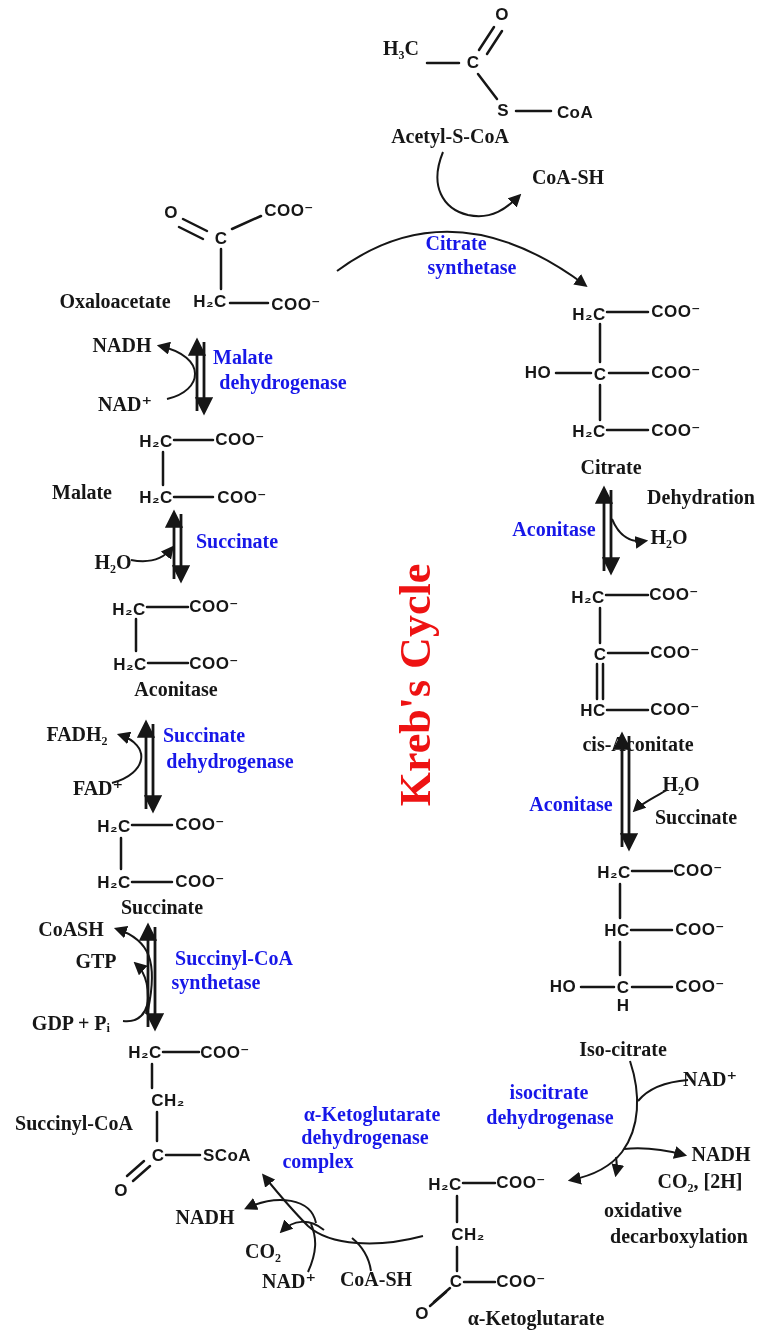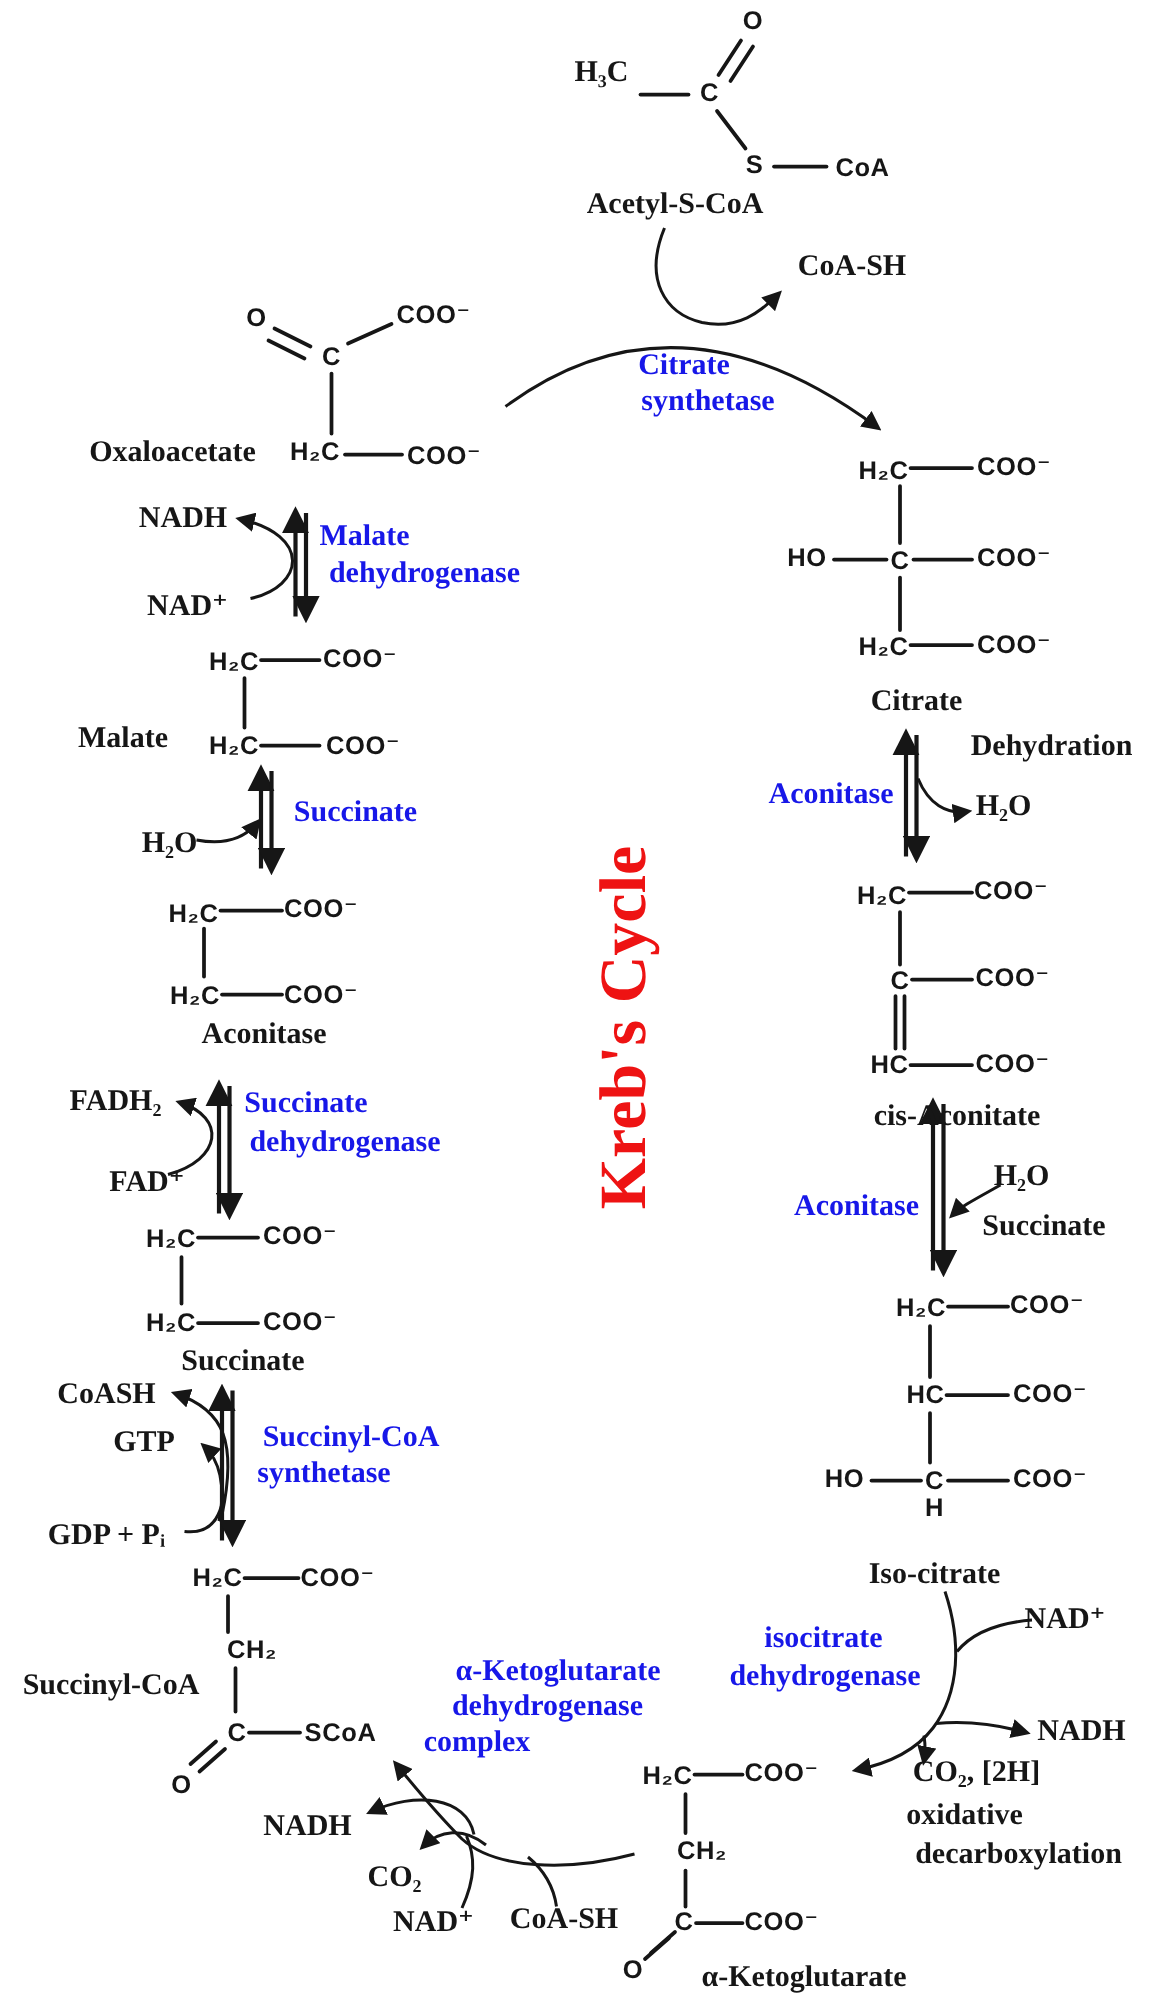--- a/index.html
+++ b/index.html
@@ -245,21 +245,21 @@
   <span class="t a" style="left:456px;top:1281px">C</span>
   <span class="t a" style="left:521px;top:1281px">COO⁻</span>
   <span class="t a" style="left:422px;top:1313px">O</span>
   <span class="t l" style="left:536px;top:1318px">α-Ketoglutarate</span>
 
   <span class="t l" style="left:623px;top:1049px">Iso-citrate</span>
   <span class="t l" style="left:710px;top:1079px">NAD⁺</span>
   <span class="t e" style="left:549px;top:1092px">isocitrate</span>
   <span class="t e" style="left:550px;top:1117px">dehydrogenase</span>
   <span class="t l" style="left:721px;top:1154px">NADH</span>
-  <span class="t l" style="left:651px;top:1181px">CO₂, [2H]</span>
+  <span class="t l" style="left:700px;top:1181px">CO₂, [2H]</span>
   <span class="t l" style="left:643px;top:1210px">oxidative</span>
   <span class="t l" style="left:679px;top:1236px">decarboxylation</span>
 
   <span class="t a" style="left:589px;top:314px">H₂C</span>
   <span class="t a" style="left:676px;top:311px">COO⁻</span>
   <span class="t a" style="left:538px;top:372px">HO</span>
   <span class="t a" style="left:600px;top:374px">C</span>
   <span class="t a" style="left:676px;top:372px">COO⁻</span>
   <span class="t a" style="left:589px;top:431px">H₂C</span>
   <span class="t a" style="left:676px;top:430px">COO⁻</span>

